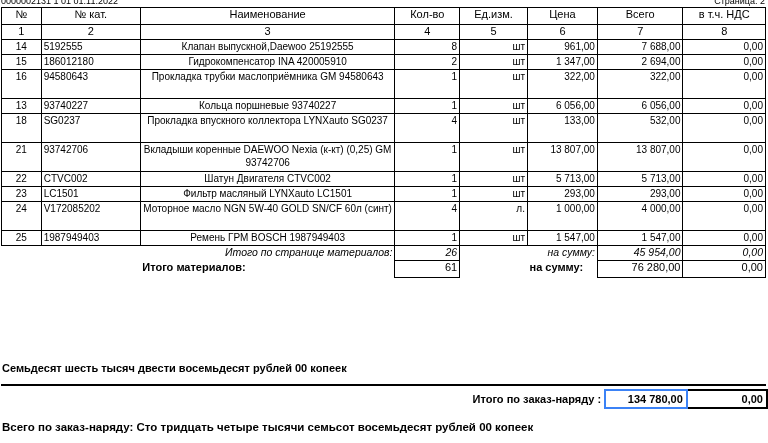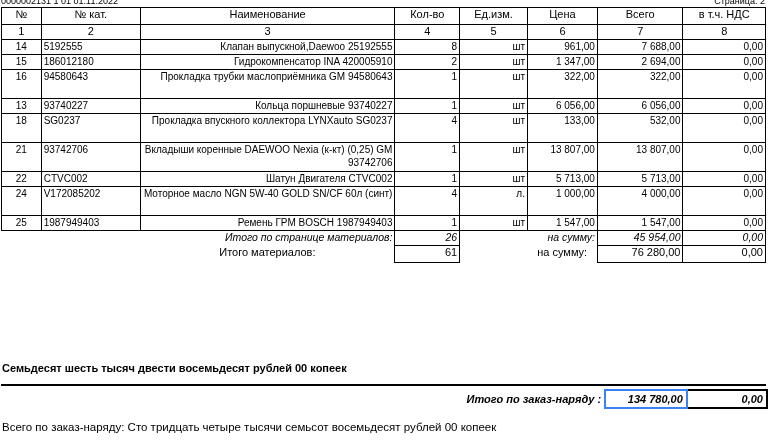--- a/index.html
+++ b/index.html
@@ -60,21 +60,21 @@
   .numrow td {
     text-align: center;
     font-weight: bold;
     font-size: 11px;
     height: 14px;
     vertical-align: middle;
     line-height: 13px;
   }
   .c-num   { width: 38px;  text-align: center; }
   .c-cat   { width: 95px;  text-align: left; }
-  .c-name  { width: 244px; text-align: right; }
+  .c-name  { width: 244px; text-align: center; }
   .c-qty   { width: 62px;  text-align: right; }
   .c-unit  { width: 65px;  text-align: right; }
   .c-price { width: 67px;  text-align: right; }
   .c-total { width: 82px;  text-align: right; }
   .c-vat   { width: 79px;  text-align: right; }
 
   tr.item td { height: 14px; }
   tr.item.tall td { height: 28px; }
 
   td.wrap { white-space: normal; word-break: normal; }
@@ -89,21 +89,21 @@
   .subtotal .lbl { text-align: right; font-style: italic; }
   .noborder { border: none !important; }
 
   .grand td {
     height: 16px;
     vertical-align: middle;
     font-weight: bold;
     font-size: 11px;
     text-align: right;
   }
-  .grand .lbl { text-align: center; }
+  .grand .lbl { text-align: left; font-weight: bold; }
 
   
   .amount-words {
     position: absolute;
     left: 2px;
     top: 362px;
     font-size: 11px;
     white-space: nowrap;
     font-weight: bold;
   }
@@ -124,32 +124,31 @@
     border-collapse: separate;
     border-spacing: 0;
     table-layout: fixed;
     font-size: 11px;
   }
   table.ordertotal td {
     padding: 0 3px;
     height: 16px;
     vertical-align: middle;
     font-weight: bold;
-    font-style: italic;
   }
   td.ot-label { border: none; text-align: right; width: 168px; }
   td.ot-val   { border: 2px solid #3b82f6; text-align: right; width: 76px; }
   td.ot-vat   { border: 2px solid #000000; border-left: 0; text-align: right; width: 75px; }
 
   .order-words {
     position: absolute;
     left: 2px;
     top: 421px;
     font-size: 11.5px;
-    font-weight: normal;
+    font-weight: bold;
     white-space: nowrap;
   }
 </style>
 </head>
 <body>
 
 <div class="topline">
   <span class="left">0000002131 1 01 01.11.2022</span>
   <span class="right">Страница: 2</span>
 </div>
@@ -250,20 +249,30 @@
       <tr class="item">
         <td class="c-num">22</td>
         <td class="c-cat">CTVC002</td>
         <td class="c-name wrap">Шатун Двигателя CTVC002</td>
         <td class="c-qty">1</td>
         <td class="c-unit">шт</td>
         <td class="c-price">5 713,00</td>
         <td class="c-total">5 713,00</td>
         <td class="c-vat">0,00</td>
       </tr>
+      <tr class="item">
+        <td class="c-num">23</td>
+        <td class="c-cat">LC1501</td>
+        <td class="c-name wrap">Фильтр масляный LYNXauto LC1501</td>
+        <td class="c-qty">1</td>
+        <td class="c-unit">шт</td>
+        <td class="c-price">293,00</td>
+        <td class="c-total">293,00</td>
+        <td class="c-vat">0,00</td>
+      </tr>
       <tr class="item tall">
         <td class="c-num">24</td>
         <td class="c-cat">V172085202</td>
         <td class="c-name wrap">Моторное масло NGN 5W-40 GOLD SN/CF 60л (синт)</td>
         <td class="c-qty">4</td>
         <td class="c-unit">л.</td>
         <td class="c-price">1 000,00</td>
         <td class="c-total">4 000,00</td>
         <td class="c-vat">0,00</td>
       </tr>

